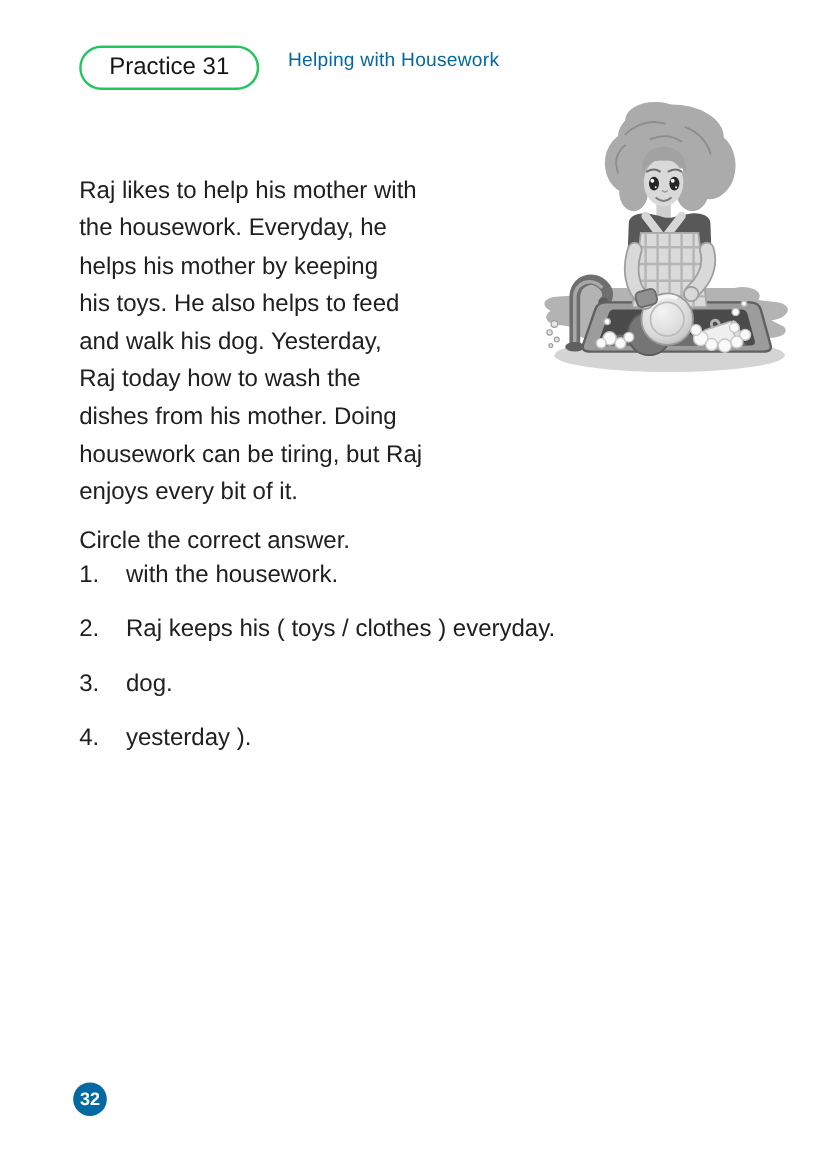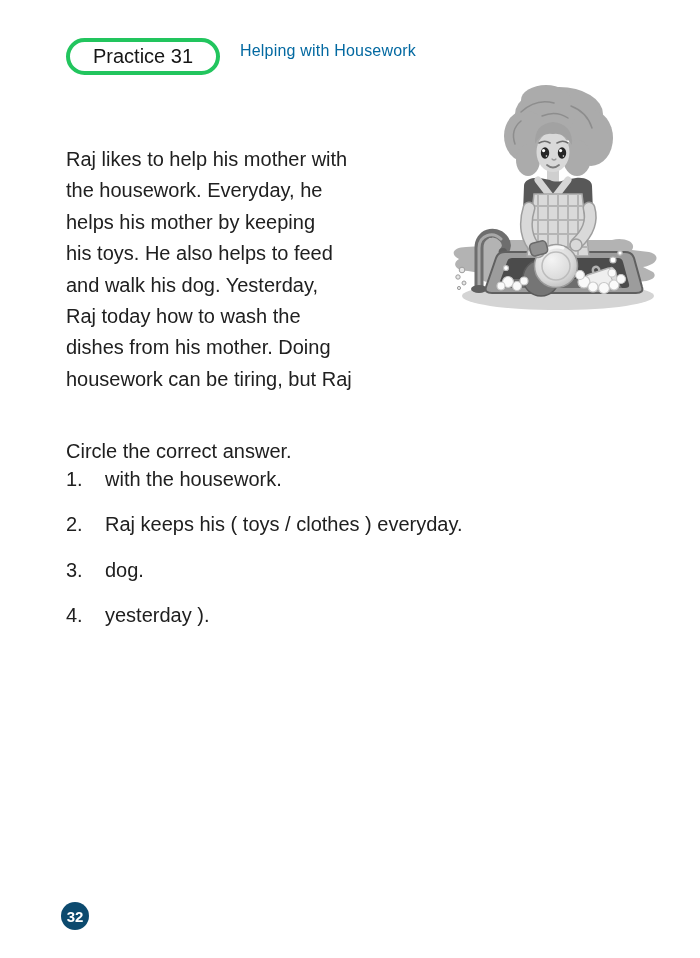--- a/index.html
+++ b/index.html
@@ -10,21 +10,21 @@
     background: #ffffff;
     font-family: "Liberation Sans", "DejaVu Sans", sans-serif;
     color: #202020;
     overflow: hidden;
   }
   .pill {
     position: absolute;
     left: 66px; top: 38px;
     height: 37px;
     padding: 0 23px;
-    border: 4px solid #22c55e;
+    border: 2px solid #22c55e;
     border-radius: 19px;
     background: #ffffff;
     display: flex; align-items: center; justify-content: flex-end;
     font-size: 20px;
     color: #161616;
     box-sizing: border-box;
   }
   .title {
     position: absolute;
     left: 240px; top: 42px;
@@ -68,21 +68,21 @@
     line-height: 31.4px;
   }
   .qnum { width: 39px; flex: none; }
   .qlines { flex: 1; }
   .qline { display: block; white-space: nowrap; }
   .page-badge {
     position: absolute;
     left: 61px; top: 902px;
     width: 28px; height: 28px;
     border-radius: 50%;
-    background: #0c4a6e;
+    background: #0369a1;
     color: #ffffff;
     display: flex; align-items: center; justify-content: center;
     font-size: 15px;
     font-weight: bold;
   }
 </style>
 </head>
 <body>
 
 <div class="page">
@@ -95,20 +95,21 @@
 
   <div class="passage">
     <div class="pline">Raj likes to help his mother with</div>
     <div class="pline">the housework. Everyday, he</div>
     <div class="pline">helps his mother by keeping</div>
     <div class="pline">his toys. He also helps to feed</div>
     <div class="pline">and walk his dog. Yesterday,</div>
     <div class="pline">Raj today how to wash the</div>
     <div class="pline">dishes from his mother. Doing</div>
     <div class="pline">housework can be tiring, but Raj</div>
+    <div class="pline">enjoys every bit of it.</div>
   </div>
 
   <div class="illustration">
     <svg width="224" height="238" viewBox="0 0 224 238" xmlns="http://www.w3.org/2000/svg">
       <defs>
         <clipPath id="apronClip">
             <polygon points="88,112 136,112 143,174 81,174"></polygon>
           </clipPath>
         <radialGradient id="plateGrad" cx="40%" cy="35%" r="75%">
           <stop offset="0%" stop-color="#f4f4f4"></stop>

